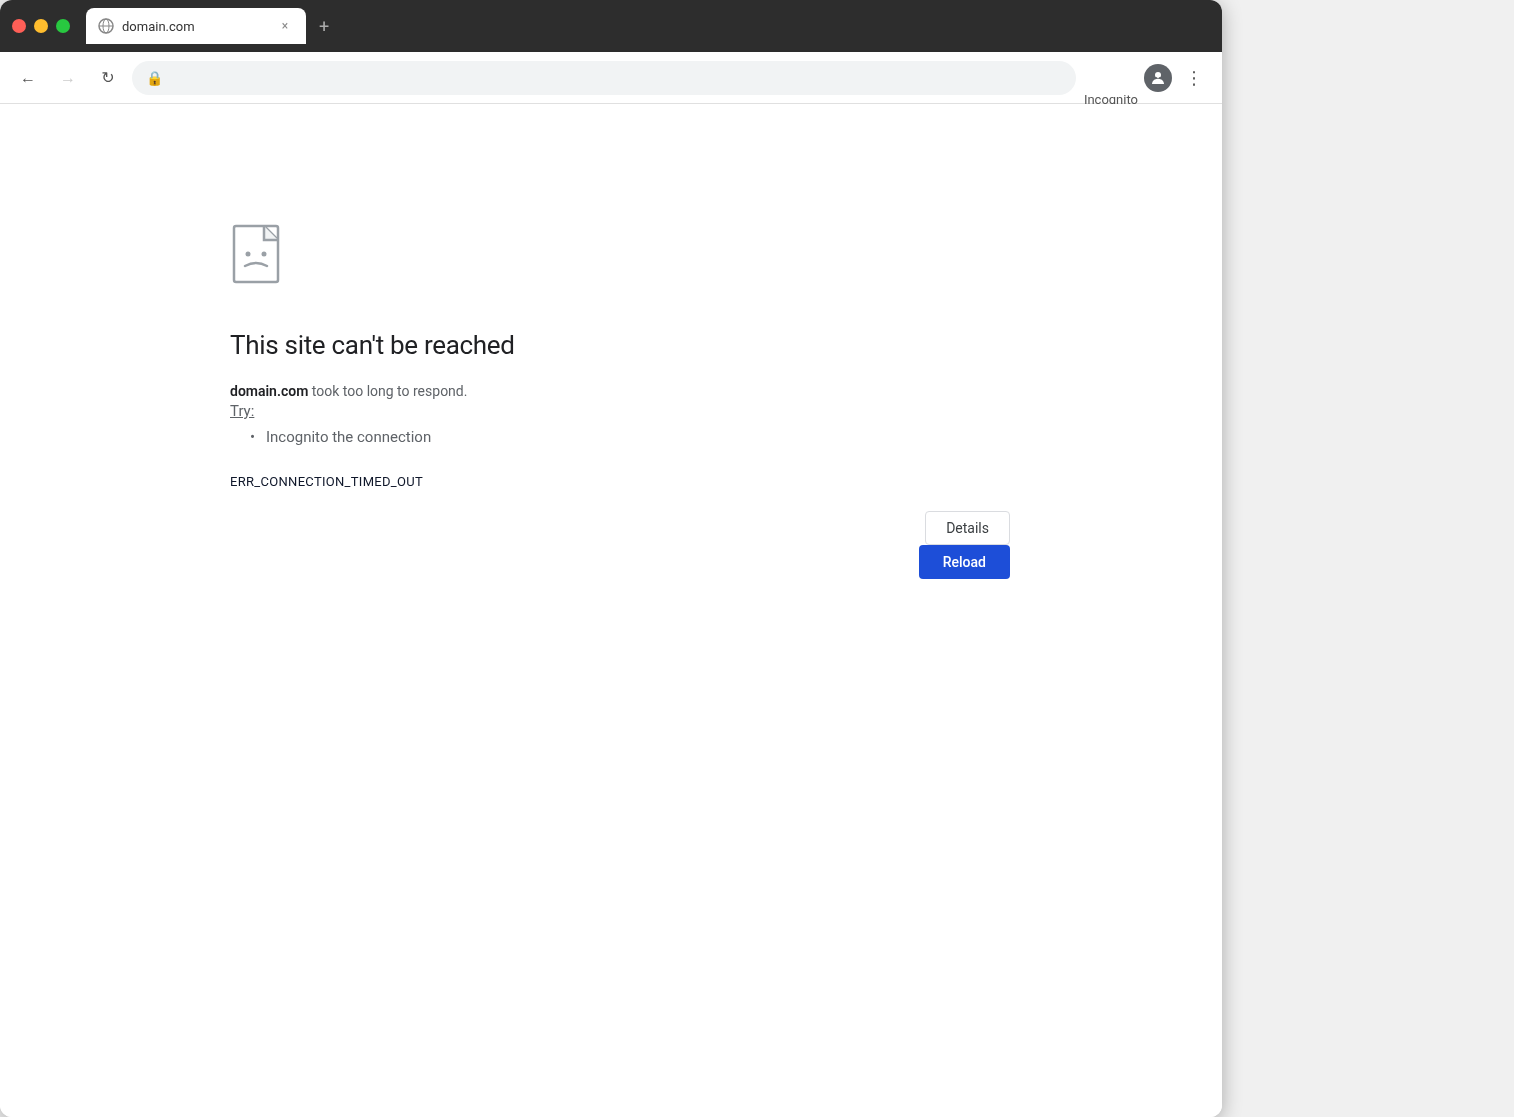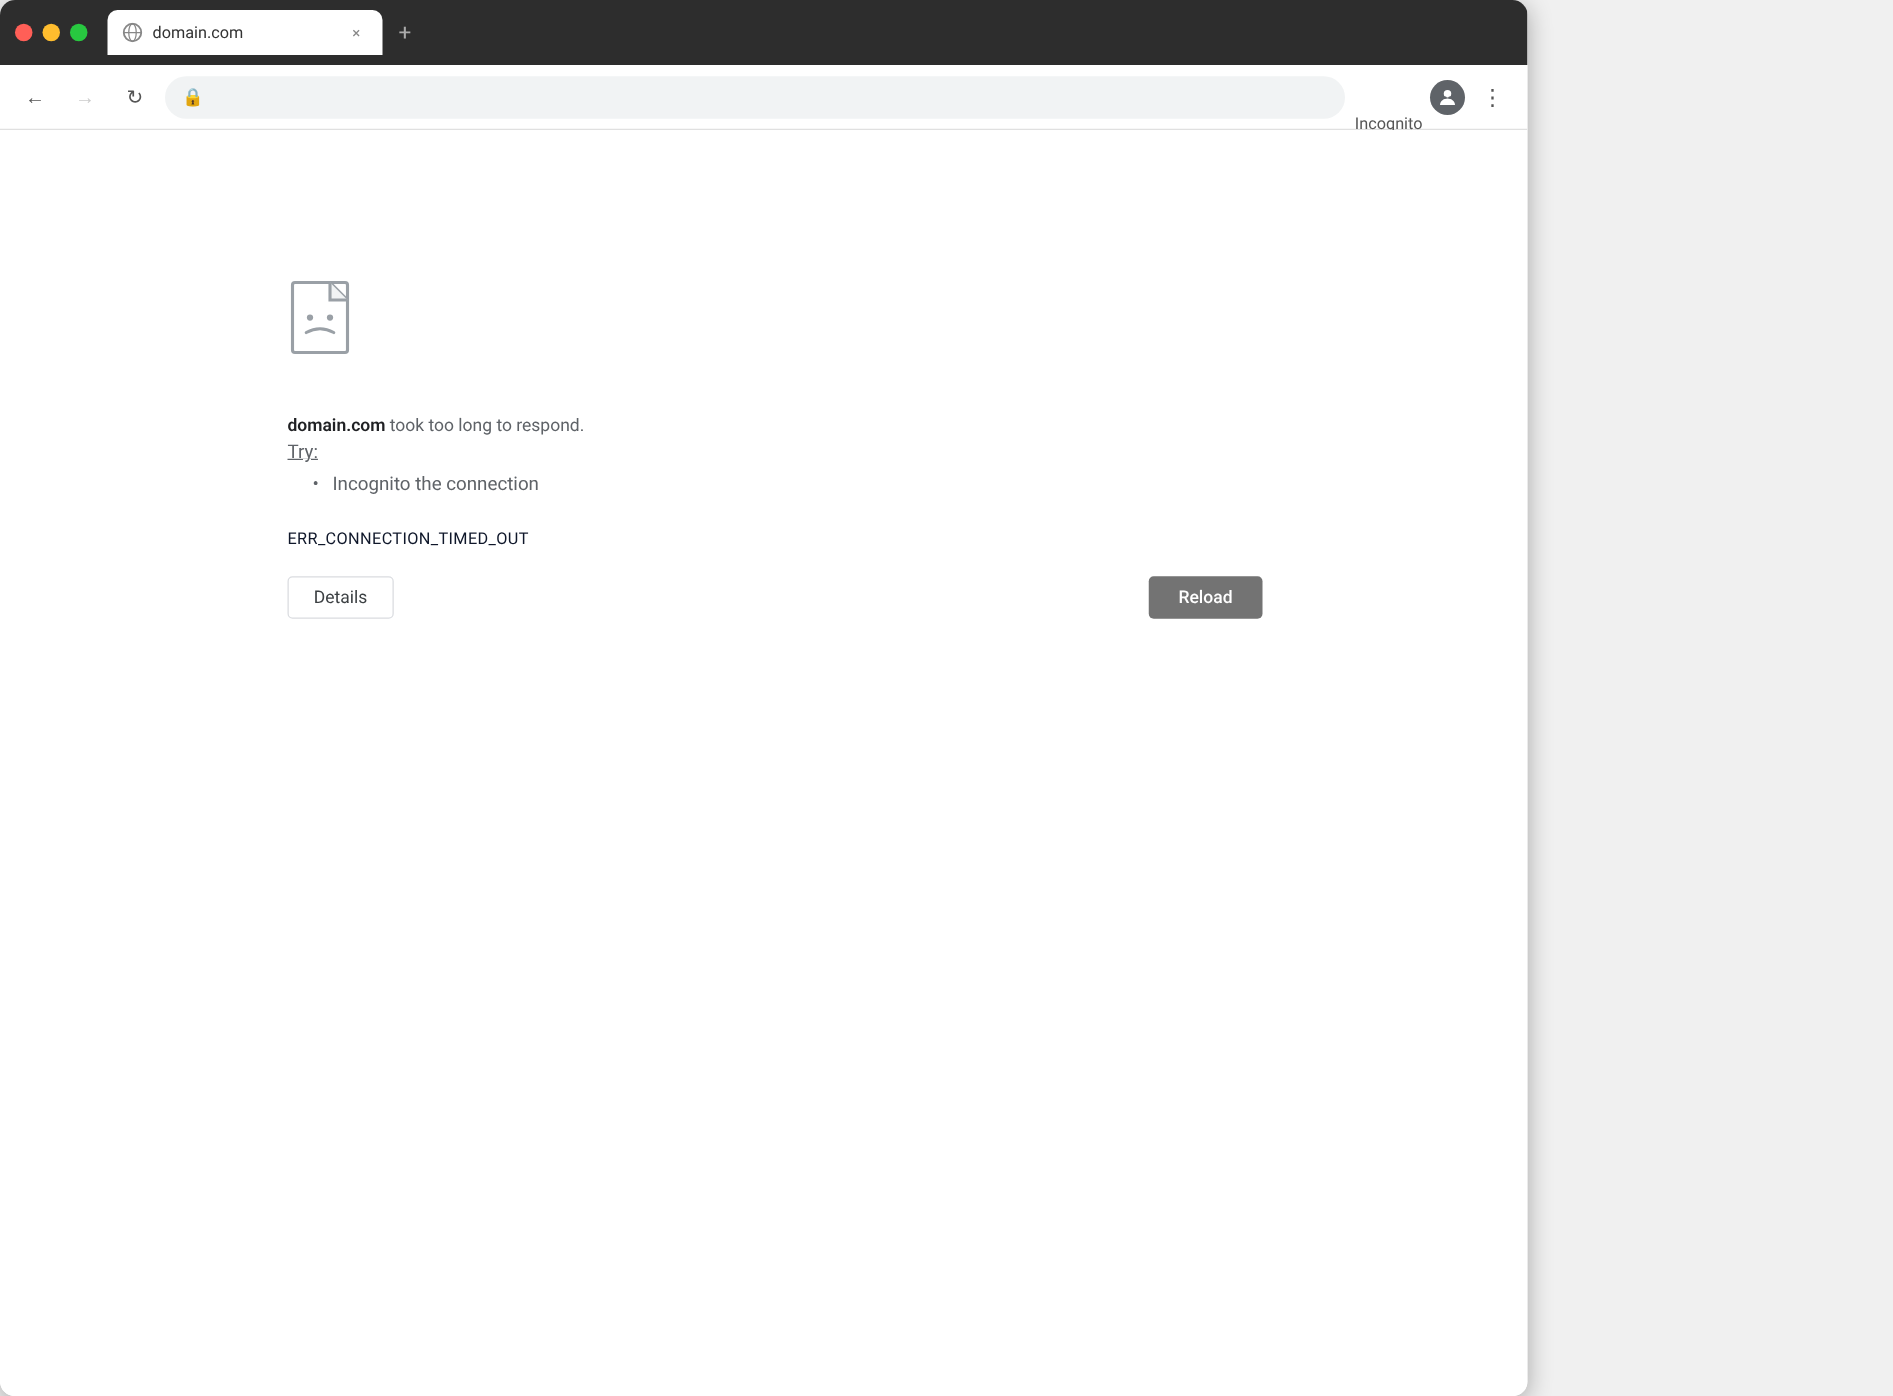--- a/index.html
+++ b/index.html
@@ -278,38 +278,39 @@
       color: #0f172a;
       letter-spacing: 0.3px;
       margin-bottom: 22px;
     }
 
     .error-actions {
       display: flex;
       justify-content: space-between;
       align-items: flex-end;
       width: 780px;
+      flex-direction: column;
     }
 
     .btn-details {
       padding: 8px 20px;
       border: 1px solid #dadce0;
       border-radius: 4px;
       background: #fff;
       font-size: 14px;
       color: #3c4043;
       cursor: pointer;
       font-family: inherit;
     }
 
     .btn-reload {
       padding: 9px 24px;
       border: none;
       border-radius: 4px;
-      background: #737373;
+      background: #1d4ed8;
       font-size: 14px;
       color: #fff;
       cursor: pointer;
       font-family: inherit;
       font-weight: 500;
     }
   </style>
 </head>
 <body>
 
@@ -375,20 +376,21 @@
           <path d="M34 2 L48 16" stroke="#9aa0a6" stroke-width="2.5"></path>
           <path d="M34 2 L34 16 L48 16" fill="#f1f3f4" stroke="#9aa0a6" stroke-width="2.5"></path>
 
           <circle cx="18" cy="30" r="2.5" fill="#9aa0a6"></circle>
           <circle cx="34" cy="30" r="2.5" fill="#9aa0a6"></circle>
 
           <path d="M15 42 Q26 36 37 42" stroke="#9aa0a6" stroke-width="2.5" fill="none" stroke-linecap="round"></path>
         </svg>
       </div>
 
+      <h1 class="error-title">This site can't be reached</h1>
 
       <p class="error-desc">
         <strong>domain.com</strong><span> took too long to respond.</span>
       </p>
 
       <p class="error-try">Try:</p>
 
       <ul class="error-list">
         <li>
           <span>Incognito the connection</span>

